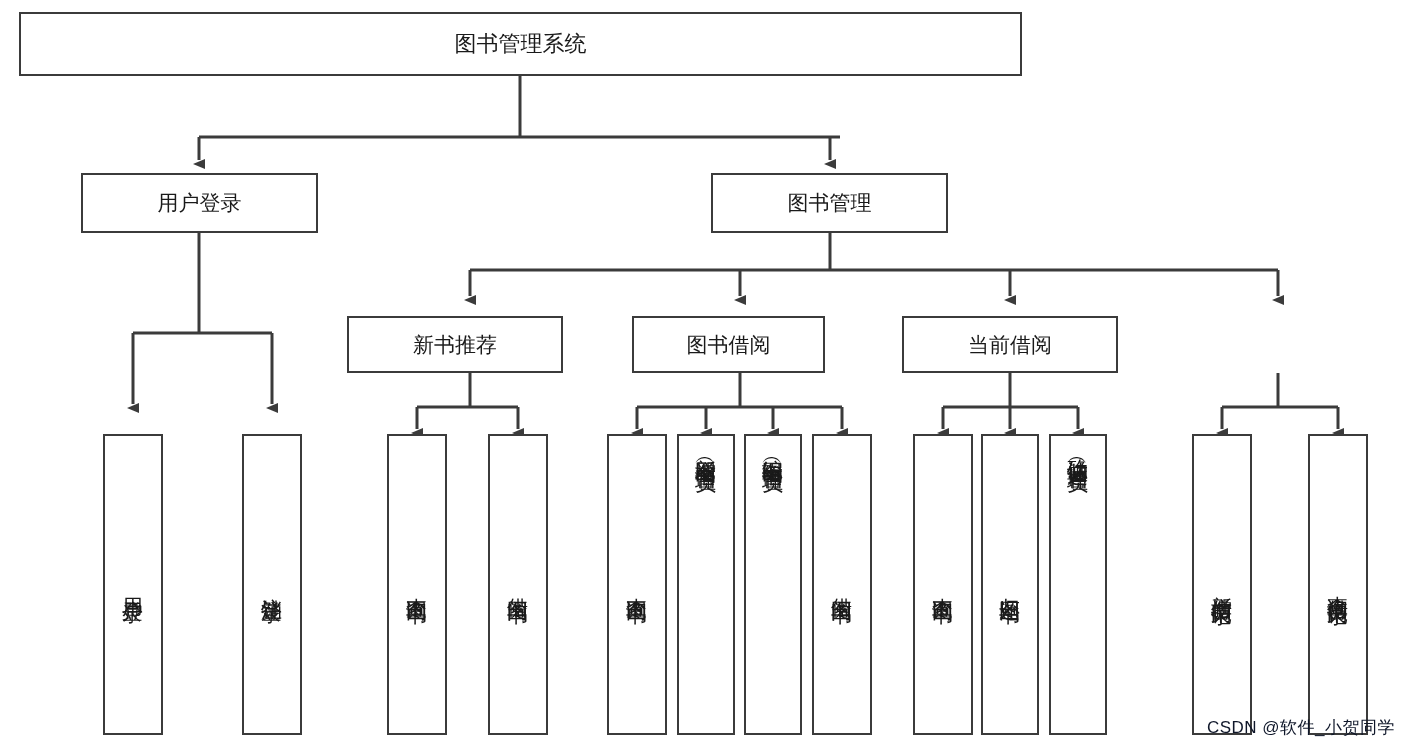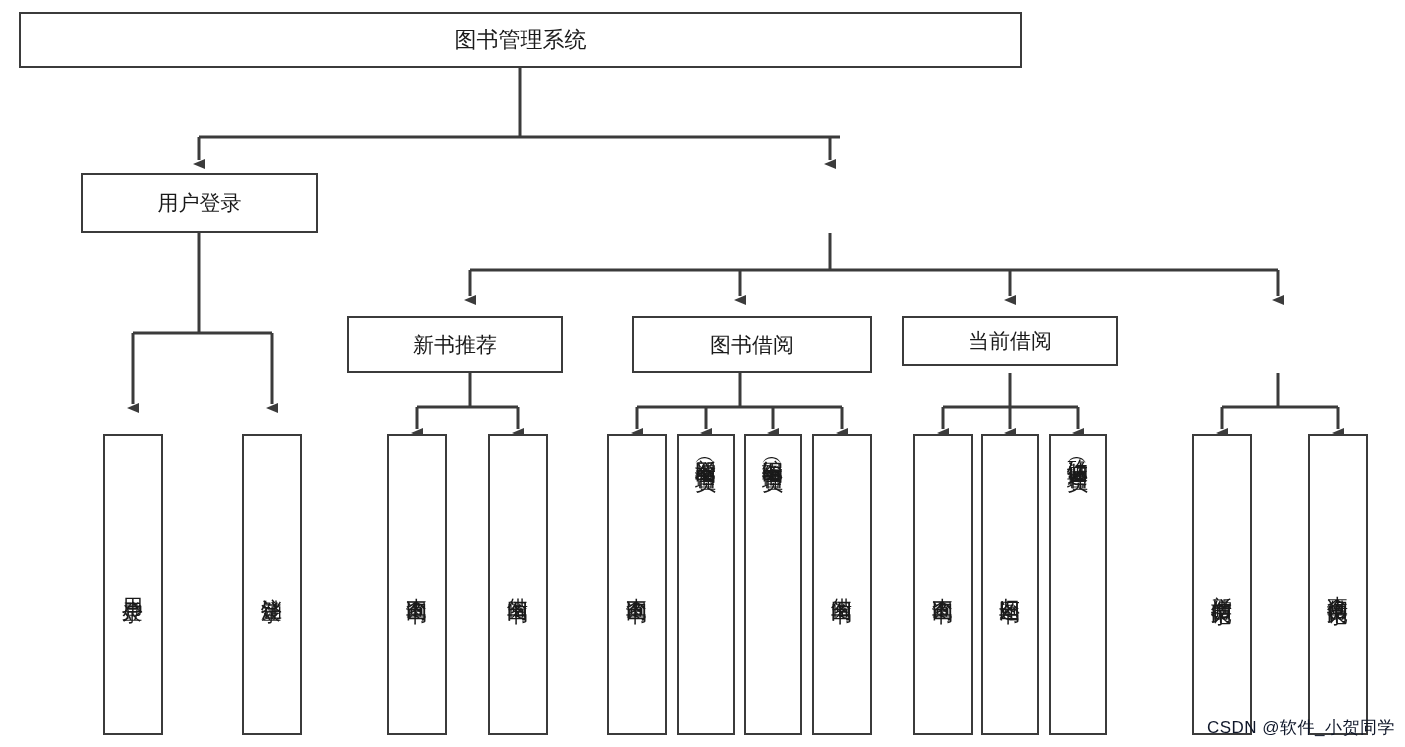--- a/index.html
+++ b/index.html
@@ -118,35 +118,38 @@
       <path d="M1010,407 L1010,429" marker-end="url(#arrow)"></path>
       <path d="M1078,407 L1078,429" marker-end="url(#arrow)"></path>
 
       <path d="M1278,373 L1278,407"></path>
       <path d="M1222,407 L1338,407"></path>
       <path d="M1222,407 L1222,429" marker-end="url(#arrow)"></path>
       <path d="M1338,407 L1338,429" marker-end="url(#arrow)"></path>
     </g>
   </svg>
 
-  <div class="node root" style="left:19px; top:12px; width:1003px; height:56px;">
+  <div class="node root" style="left:19px; top:12px; width:1003px; height:64px;">
     <span>图书管理系统</span>
   </div>
 
   <div class="node level2" style="left:81px; top:173px; width:237px; height:60px;">
     <span>用户登录</span>
   </div>
+  <div class="node level2" style="left:711px; top:173px; width:237px; height:60px;">
+    <span>图书管理</span>
+  </div>
 
   <div class="node level3" style="left:347px; top:316px; width:216px; height:57px;">
     <span>新书推荐</span>
   </div>
-  <div class="node level3" style="left:632px; top:316px; width:240px; height:57px;justify-content:center;">
+  <div class="node level3" style="left:632px; top:316px; width:193px; height:57px;justify-content:center;">
     <span>图书借阅</span>
   </div>
-  <div class="node level3" style="left:902px; top:316px; width:216px; height:50px;">
+  <div class="node level3" style="left:902px; top:316px; width:216px; height:57px;">
     <span>当前借阅</span>
   </div>
 
   <div class="node leaf" style="left:103px; top:434px; width:60px; height:301px;">
     <span class="vlabel">用户登录</span>
   </div>
   <div class="node leaf" style="left:242px; top:434px; width:60px; height:301px;">
     <span class="vlabel">注销登录</span>
   </div>
 

